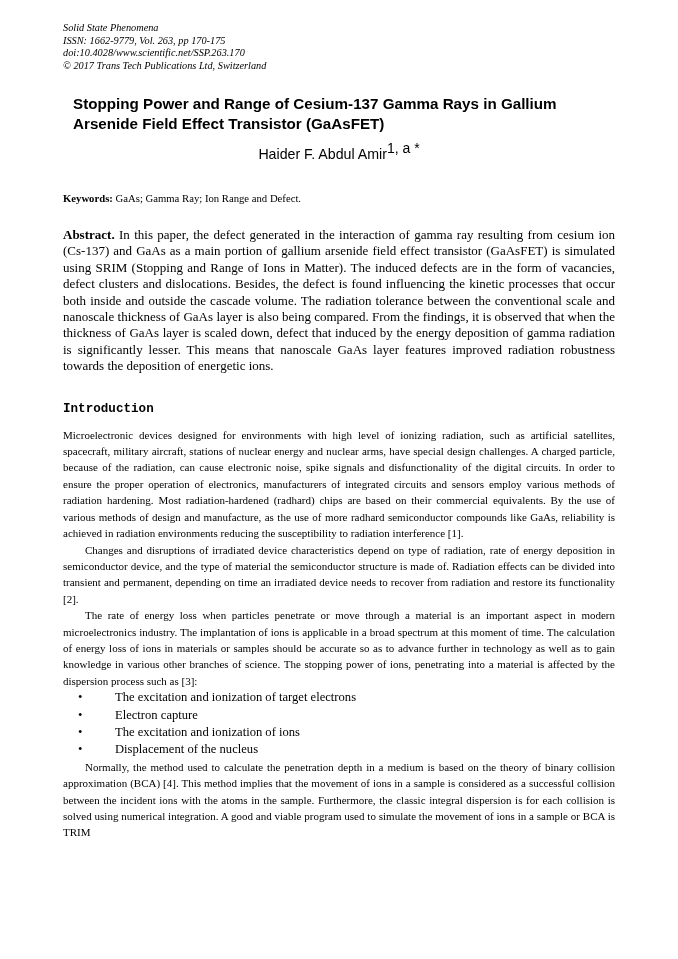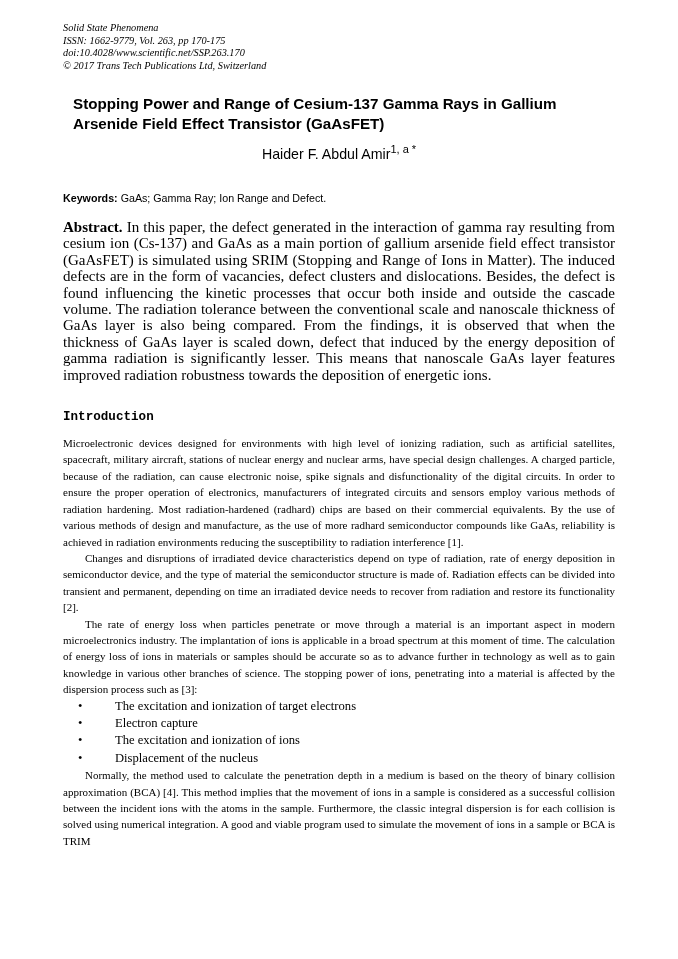--- a/index.html
+++ b/index.html
@@ -61,21 +61,21 @@
     padding: 0 10px;
   }
   .author {
     margin-top: 11px;
     font-family: "Liberation Sans", sans-serif;
     font-size: 14.2px;
     line-height: 18px;
     text-align: center;
   }
   .author sup {
-    font-size: 11px;
+    font-size: 14px;
     vertical-align: super;
     line-height: 0;
   }
   .affiliation {
     margin-top: 12px;
     font-family: "Liberation Sans", sans-serif;
     font-size: 10.6px;
     line-height: 14.4px;
     text-align: center;
     padding: 0 8px;
@@ -94,34 +94,34 @@
   }
   .email sup {
     font-size: 7.4px;
     vertical-align: super;
     line-height: 0;
   }
 
   
   .keywords {
     margin-top: 28px;
-    font-family: Liberation Sans, sans-serif;
+    font-family: Liberation Serif, serif;
     font-size: 10.7px;
     line-height: 14px;
     text-align: left;
   }
   .keywords .lead {
     font-weight: bold;
   }
 
   
   .abstract {
-    margin-top: 14px;
-    font-family: "Liberation Serif", serif;
-    font-size: 15px;
+    margin-top: 22px;
+    font-family: "Liberation Serif", serif;
+    font-size: 13px;
     line-height: 16.4px;
     text-align: justify;
     text-justify: inter-word;
   }
   .abstract .lead {
     font-weight: bold;
   }
 
   
   .section-heading {

